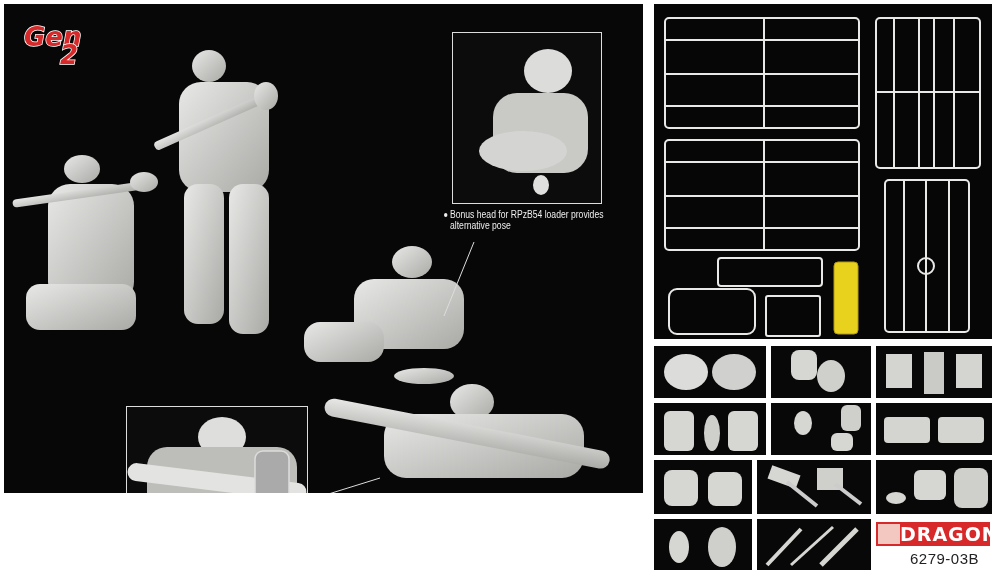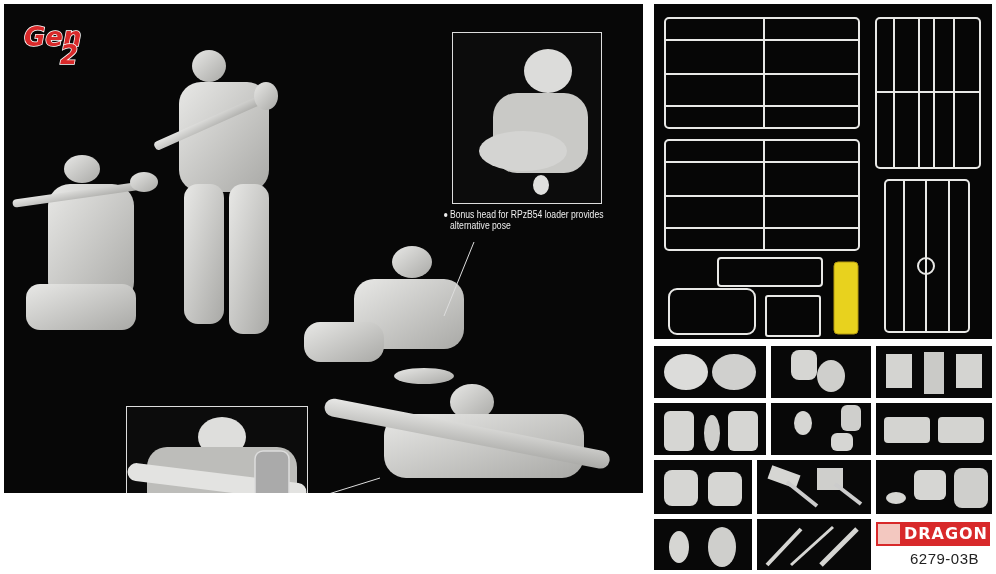--- a/index.html
+++ b/index.html
@@ -5,21 +5,21 @@
     html,body{margin:0;padding:0;background:#fff;}
     body{width:996px;height:574px;position:relative;overflow:hidden;font-family:"Liberation Sans",sans-serif;}
     .main{position:absolute;left:4px;top:4px;width:639px;height:489px;background:#070707;overflow:hidden;}
     .side-sprue{position:absolute;left:654px;top:4px;width:338px;height:335px;background:#060606;}
     .cell{position:absolute;background:#080808;overflow:hidden;}
     .logo-gen{position:absolute;left:18px;top:12px;width:60px;height:50px;}
     .inset{position:absolute;border:1.5px solid #ddd;background:#0c0c0c;overflow:hidden;}
     .caption{position:absolute;left:440px;top:205px;width:200px;color:#eee;font-size:10px;line-height:11px;transform:scaleX(0.86);transform-origin:left top;}
     .caption .dot{display:inline-block;width:4px;height:4px;border-radius:50%;background:#eee;margin-right:3px;vertical-align:middle;}
     .brand{position:absolute;left:876px;top:522px;width:114px;height:24px;background:#d8292a;}
-    .brand-text{position:absolute;left:24px;top:1px;right:2px;color:#fff;font-weight:bold;font-size:16px;letter-spacing:1px;font-family:"DejaVu Sans",sans-serif;text-align:right;line-height:22px;}
+    .brand-text{position:absolute;left:24px;top:1px;right:2px;color:#fff;font-weight:bold;font-size:19px;letter-spacing:1px;font-family:"DejaVu Sans",sans-serif;text-align:right;line-height:22px;}
     .brand-emblem{position:absolute;left:2px;top:2px;width:22px;height:20px;background:#f3c8c0;}
     .code{position:absolute;left:910px;top:550px;font-size:15px;color:#222;letter-spacing:0.5px;text-align:center;}
     svg{display:block;}
   </style>
 </head>
 <body>
 
 <div class="main">
 
   <div class="logo-gen">

